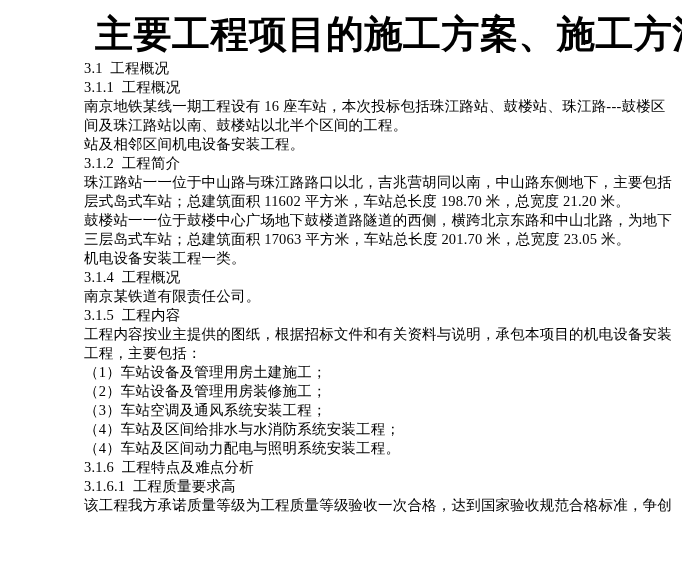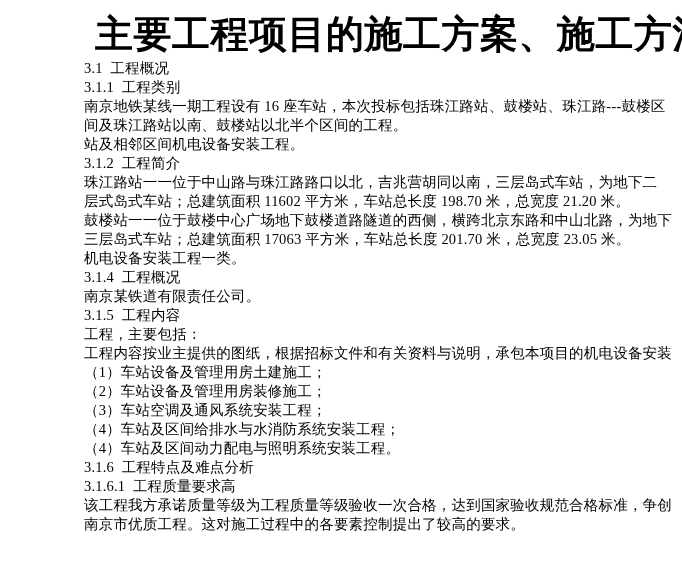--- a/index.html
+++ b/index.html
@@ -43,38 +43,37 @@
     font-weight: normal;
   }
 </style>
 </head>
 <body>
 
 <div class="page">
   <h1 class="doc-title">主要工程项目的施工方案、施工方法</h1>
   <div class="doc-body">
       <div class="line heading">3.1  工程概况</div>
-      <div class="line heading">3.1.1  工程类别</div>
+      <div class="line heading">3.1.1  工程概况</div>
       <div class="line body">南京地铁某线一期工程设有 16 座车站，本次投标包括珠江路站、鼓楼站、珠江路---鼓楼区</div>
       <div class="line body">间及珠江路站以南、鼓楼站以北半个区间的工程。</div>
       <div class="line body">站及相邻区间机电设备安装工程。</div>
       <div class="line heading">3.1.2  工程简介</div>
-      <div class="line body">珠江路站一一位于中山路与珠江路路口以北，吉兆营胡同以南，三层岛式车站，为地下二</div>
+      <div class="line body">珠江路站一一位于中山路与珠江路路口以北，吉兆营胡同以南，中山路东侧地下，主要包括</div>
       <div class="line body">层式岛式车站；总建筑面积 11602 平方米，车站总长度 198.70 米，总宽度 21.20 米。</div>
       <div class="line body">鼓楼站一一位于鼓楼中心广场地下鼓楼道路隧道的西侧，横跨北京东路和中山北路，为地下</div>
       <div class="line body">三层岛式车站；总建筑面积 17063 平方米，车站总长度 201.70 米，总宽度 23.05 米。</div>
       <div class="line body">机电设备安装工程一类。</div>
       <div class="line heading">3.1.4  工程概况</div>
       <div class="line body">南京某铁道有限责任公司。</div>
       <div class="line heading">3.1.5  工程内容</div>
+      <div class="line body">工程内容按业主提供的图纸，根据招标文件和有关资料与说明，承包本项目的机电设备安装</div>
       <div class="line body">工程，主要包括：</div>
-      <div class="line body">工程内容按业主提供的图纸，根据招标文件和有关资料与说明，承包本项目的机电设备安装</div>
       <div class="line list-item">（1）车站设备及管理用房土建施工；</div>
       <div class="line list-item">（2）车站设备及管理用房装修施工；</div>
       <div class="line list-item">（3）车站空调及通风系统安装工程；</div>
       <div class="line list-item">（4）车站及区间给排水与水消防系统安装工程；</div>
       <div class="line list-item">（4）车站及区间动力配电与照明系统安装工程。</div>
       <div class="line heading">3.1.6  工程特点及难点分析</div>
       <div class="line heading">3.1.6.1  工程质量要求高</div>
       <div class="line body">该工程我方承诺质量等级为工程质量等级验收一次合格，达到国家验收规范合格标准，争创</div>
-      <div class="line body">南京市优质工程。这对施工过程中的各要素控制提出了较高的要求。</div>
     </div>
 </div>
 
 </body></html>

